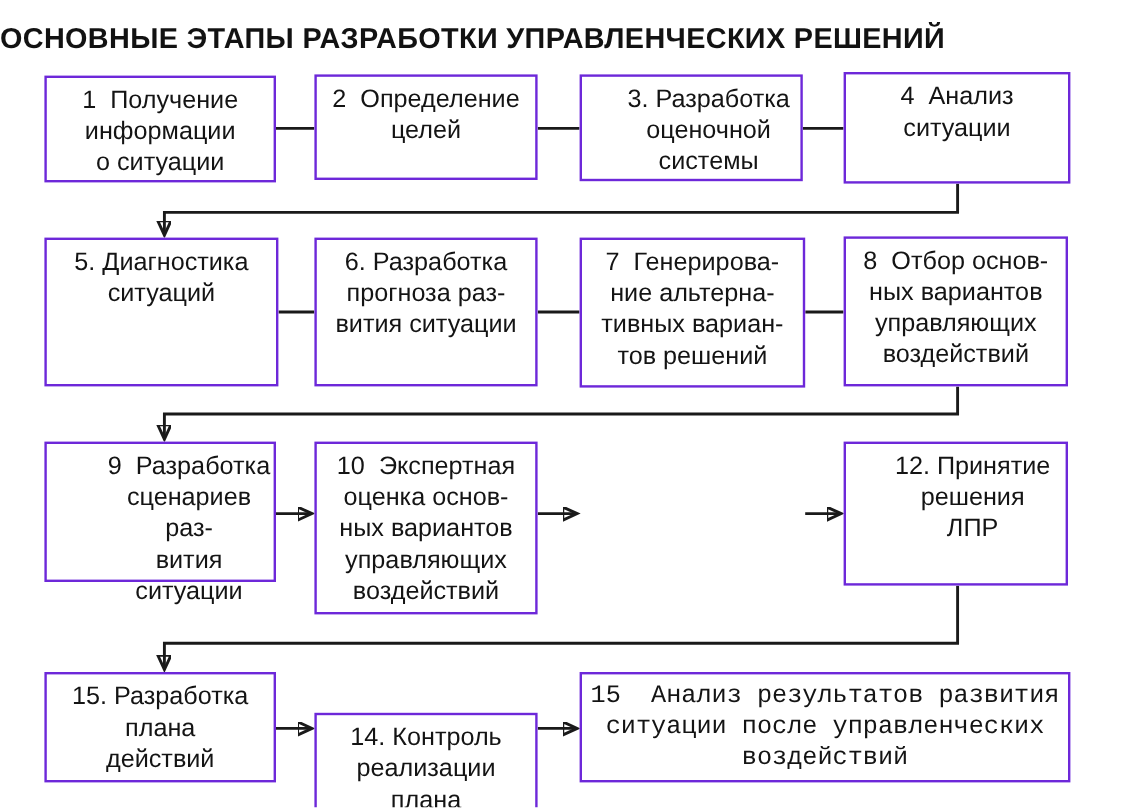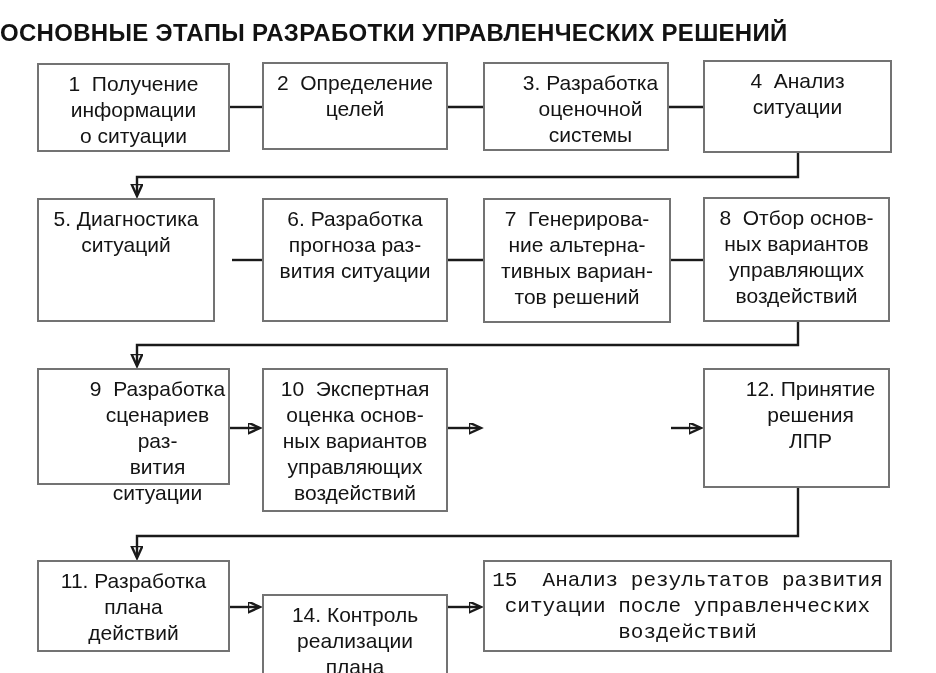--- a/index.html
+++ b/index.html
@@ -25,21 +25,21 @@
   }
   .connectors {
     position: absolute;
     left: 0; top: 0;
     width: 936px; height: 673px;
   }
   .connectors path { stroke: #1a1a1a; stroke-width: 2.4; fill: none; }
   .box {
     position: absolute;
     box-sizing: border-box;
-    border: 2px solid #737373;
+    border: 2px solid #6d28d9;
     background: #ffffff;
     text-align: center;
     white-space: pre-line;
     font-size: 21px;
     line-height: 26px;
     padding-top: 6px;
     color: #141414;
   }
 </style>
 </head>
@@ -82,21 +82,21 @@
 информации
 о ситуации</div>
   <div class="box" style="left:262px; top:62px; width:186px; height:88px;">2&nbsp; Определение
 целей</div>
   <div class="box" style="left:483px; top:62px; width:186px; height:89px;padding-left:29px;">3. Разработка
 оценочной
 системы</div>
   <div class="box" style="left:703px; top:60px; width:189px; height:93px;">4&nbsp; Анализ
 ситуации</div>
 
-  <div class="box" style="left:37px;  top:198px; width:178px; height:124px;">5. Диагностика
+  <div class="box" style="left:37px;  top:198px; width:195px; height:124px;">5. Диагностика
 ситуаций</div>
   <div class="box" style="left:262px; top:198px; width:186px; height:124px;">6. Разработка
 прогноза раз-
 вития ситуации</div>
   <div class="box" style="left:483px; top:198px; width:188px; height:125px;">7&nbsp; Генерирова-
 ние альтерна-
 тивных вариан-
 тов решений</div>
   <div class="box" style="left:703px; top:197px; width:187px; height:125px;">8&nbsp; Отбор основ-
 ных вариантов
@@ -108,21 +108,21 @@
 вития ситуации</div>
   <div class="box" style="left:262px; top:368px; width:186px; height:144px;">10&nbsp; Экспертная
 оценка основ-
 ных вариантов
 управляющих
 воздействий</div>
   <div class="box" style="left:703px; top:368px; width:187px; height:120px;padding-left:28px;">12. Принятие
 решения
 ЛПР</div>
 
-  <div class="box" style="left:37px;  top:560px; width:193px; height:92px;">11. Разработка
+  <div class="box" style="left:37px;  top:560px; width:193px; height:92px;">15. Разработка
 плана
 действий</div>
   <div class="box" style="left:262px; top:562px; width:186px; height:90px;margin-top:32px;">14. Контроль
 реализации
 плана</div>
   <div class="box" style="left:483px; top:560px; width:409px; height:92px;font-family:Liberation Mono, monospace;">15&nbsp; Анализ результатов развития
 ситуации после управленческих
 воздействий</div>
 
 </div>

